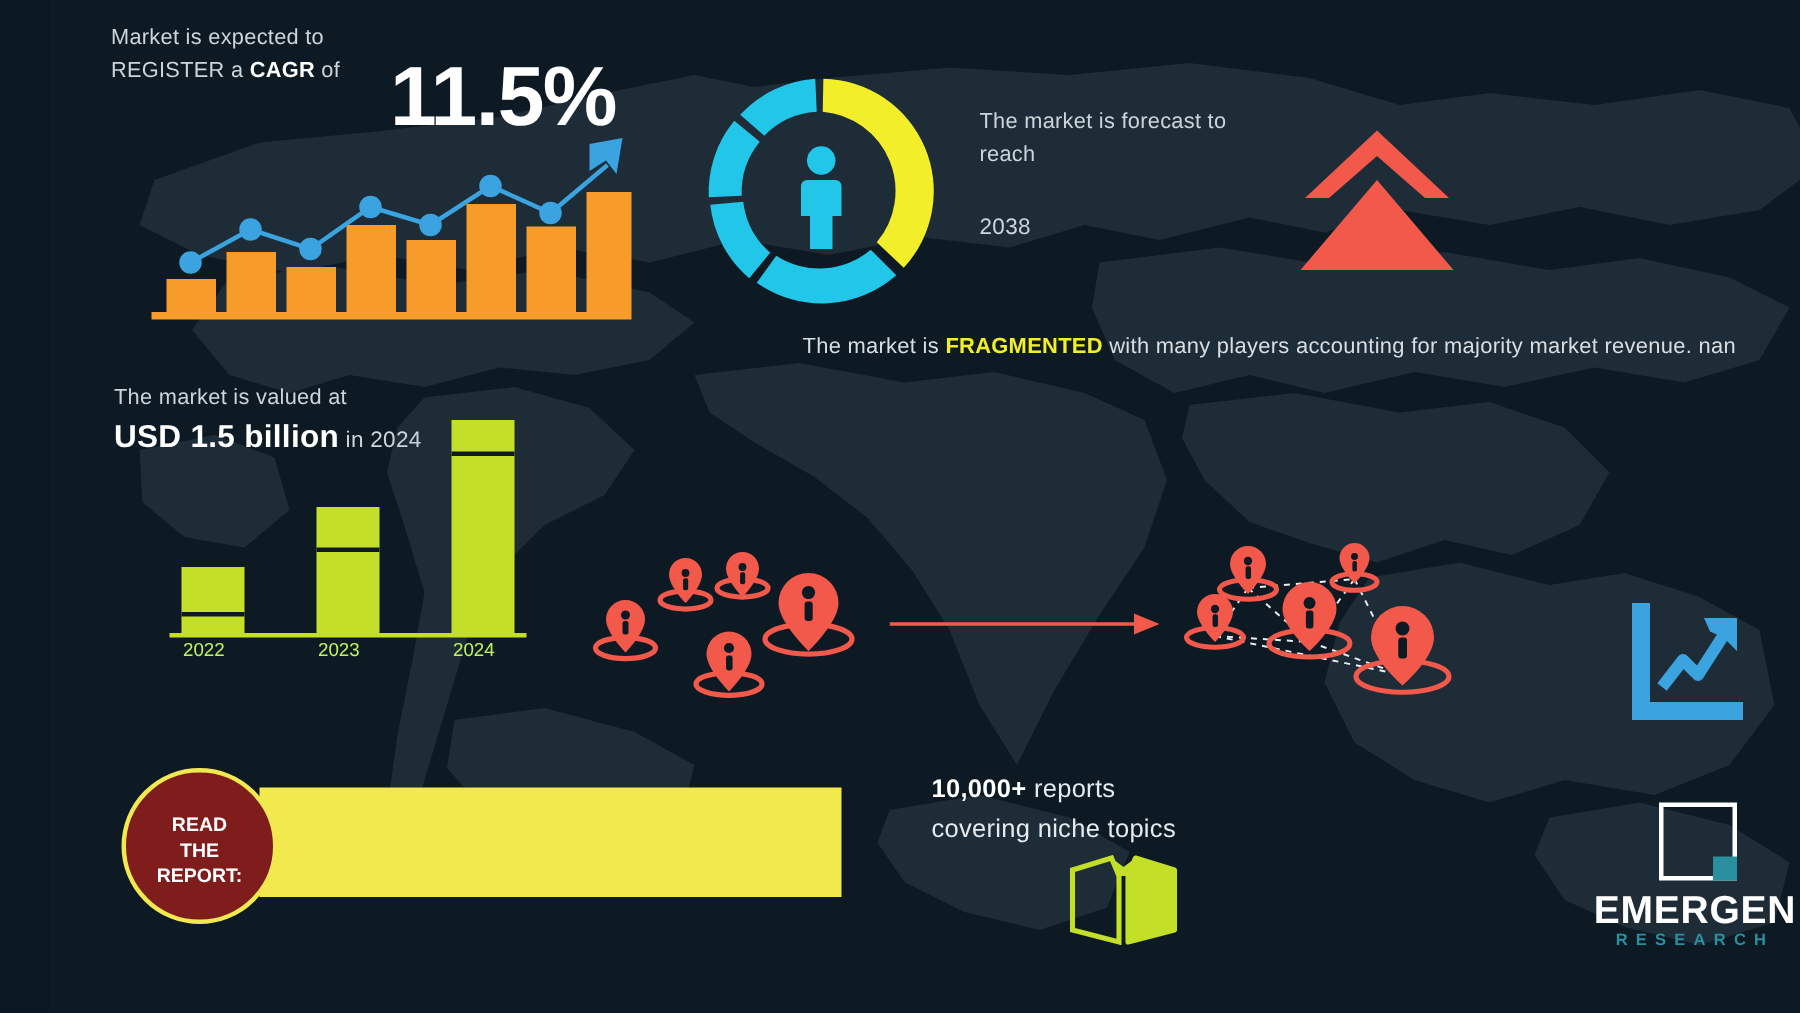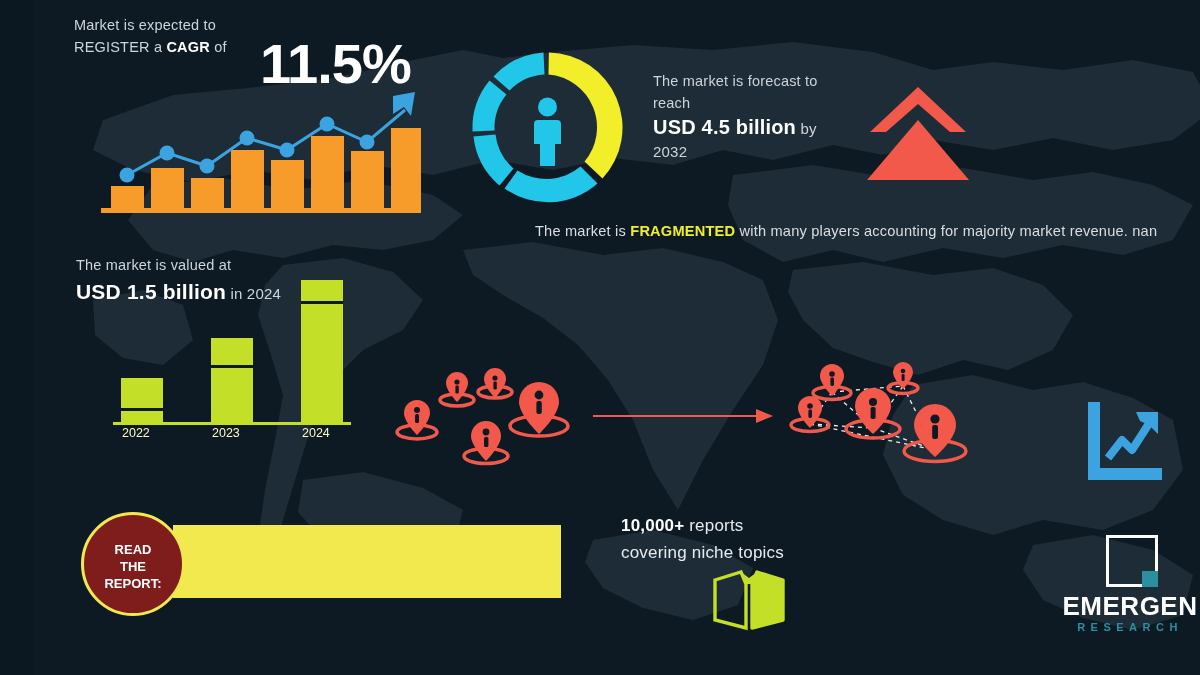--- a/index.html
+++ b/index.html
@@ -45,21 +45,21 @@
   
   #fragmented{left:502px;top:220px;font-size:14.6px;line-height:23px;width:640px;}
 
   
   #valued-label{left:43px;top:257px;font-size:14.5px;}
   #valued-value{left:43px;top:280px;font-size:21px;}
   #valued-value .sm{font-size:15px;font-weight:normal;color:#cdd4da;}
 
   
   #green-chart{position:absolute;left:60px;top:275px;width:260px;height:170px;}
-  .glabel{position:absolute;font-size:12.5px;color:#fef9c3;}
+  .glabel{position:absolute;font-size:12.5px;color:#bef264;}
 
   
   #pins-left{position:absolute;left:358px;top:368px;width:185px;height:100px;}
   #arrow-mid{position:absolute;left:560px;top:405px;width:180px;height:22px;}
   #pins-right{position:absolute;left:752px;top:362px;width:200px;height:112px;}
 
   
   #report-bar{position:absolute;left:140px;top:525px;width:388px;height:73px;background:#f2e94e;}
   #report-title{position:absolute;left:163px;top:562px;font-size:13.5px;font-weight:bold;color:#1b1b14;}
   #report-circle{position:absolute;left:48px;top:512px;width:104px;height:104px;border-radius:50%;
@@ -145,24 +145,21 @@
     <g fill="#22c6e8">
       <circle cx="82.5" cy="62" r="9.5"></circle>
       <path d="M73,75 h19 a4,4 0 0 1 4,4 v20 h-6 v22 h-15 v-22 h-6 v-20 a4,4 0 0 1 4,-4 Z"></path>
     </g>
   </svg>
 
   <div class="txt lt" id="forecast-line1">
     <span>The market is forecast to</span><br>
     <span>reach</span>
   </div>
-  <div class="txt wh" id="forecast-value">
-    <span>USD 4.5 billion</span><span class="sm"> by</span>
-  </div>
-  <div class="txt" id="forecast-year">2032</div>
+  <div class="txt" id="forecast-year">2038</div>
 
   <svg id="red-arrows" viewBox="0 0 105 100">
     <path d="M52,3 L100,48 L84,48 L52,20 L20,48 L4,48 Z" fill="#f2594b"></path>
     <path d="M52,36 L103,96 L1,96 Z" fill="#f2594b"></path>
   </svg>
 
   <div class="txt" id="fragmented">
     <span>The market is </span><span class="yl">FRAGMENTED</span><span> with many players accounting for majority market revenue. nan</span>
   </div>
 

